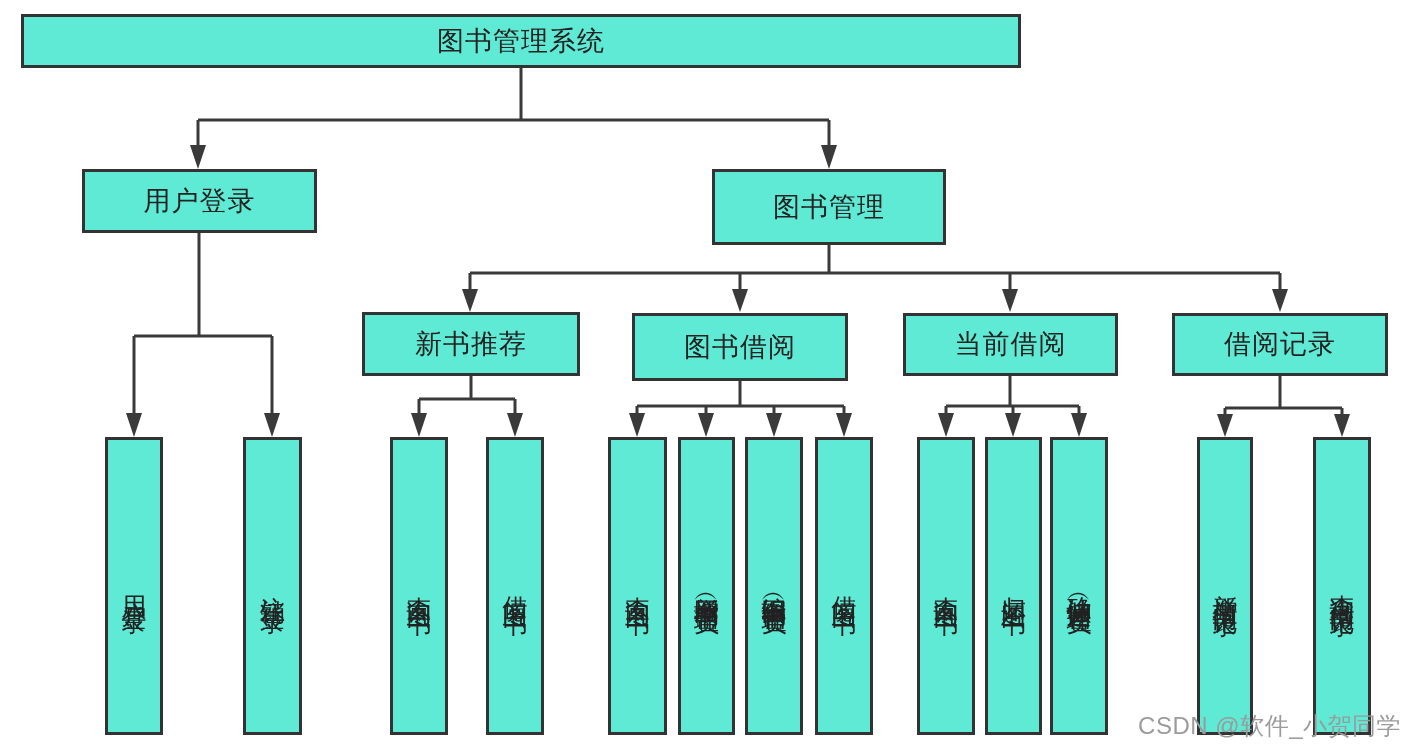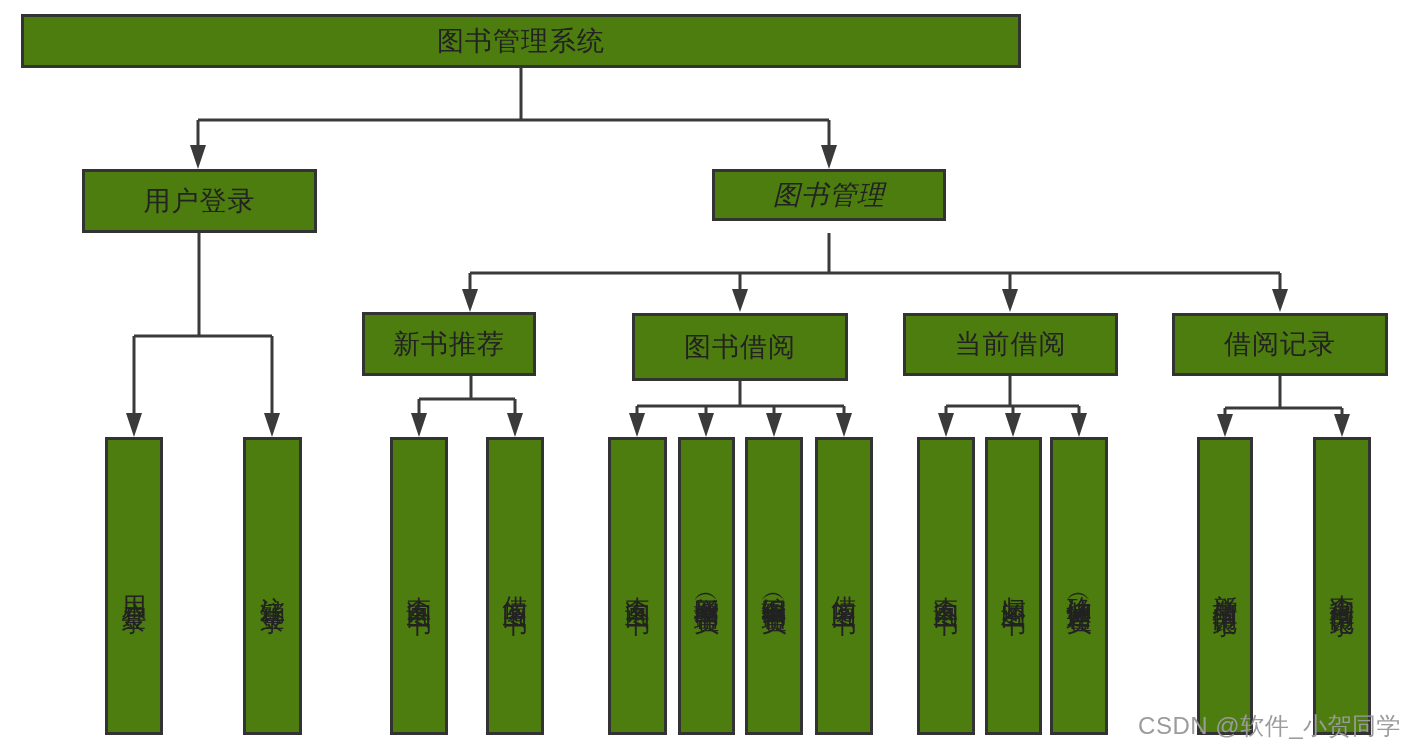--- a/index.html
+++ b/index.html
@@ -18,21 +18,21 @@
     color:var(--text);
     overflow:hidden;
   }
   .connector-layer{position:absolute;left:0;top:0;z-index:1;}
   .connector-layer path{stroke:var(--line);stroke-width:3;fill:none;}
   .connector-layer polygon{fill:var(--line);stroke:none;}
   .node{
     position:absolute;
     box-sizing:border-box;
     border:3px solid var(--border);
-    background:#4d7c0f;
+    background:#5eead4;
     display:flex;
     align-items:center;
     justify-content:center;
     z-index:2;
     text-align:center;
   }
   .h-box{
     font-size:27px;
     line-height:1;
     letter-spacing:1px;
@@ -95,23 +95,23 @@
     <polygon points="1071,413 1087,413 1079,437"></polygon>
 
     <path d="M1280 376 V408 M1225 408 H1342 M1225 408 V416 M1342 408 V416"></path>
     <polygon points="1217,414 1233,414 1225,437"></polygon>
     <polygon points="1334,414 1350,414 1342,437"></polygon>
   </svg>
 
   <div class="node h-box" style="left:21px;top:14px;width:1000px;height:54px;">图书管理系统</div>
 
   <div class="node h-box" style="left:82px;top:169px;width:235px;height:64px;">用户登录</div>
-  <div class="node h-box" style="left:712px;top:169px;width:234px;height:52px;font-style:italic;">图书管理</div>
+  <div class="node h-box" style="left:712px;top:169px;width:234px;height:76px;">图书管理</div>
 
-  <div class="node h-box" style="left:362px;top:312px;width:174px;height:64px;text-align:center;">新书推荐</div>
+  <div class="node h-box" style="left:362px;top:312px;width:218px;height:64px;text-align:center;">新书推荐</div>
   <div class="node h-box" style="left:632px;top:313px;width:216px;height:68px;">图书借阅</div>
   <div class="node h-box" style="left:903px;top:313px;width:215px;height:63px;">当前借阅</div>
   <div class="node h-box" style="left:1172px;top:313px;width:216px;height:63px;">借阅记录</div>
 
   <div class="node v-box" style="left:105px;width:58px;">用户登录</div>
   <div class="node v-box" style="left:243px;width:59px;">注销登录</div>
 
   <div class="node v-box" style="left:390px;width:58px;">查询图书</div>
   <div class="node v-box" style="left:486px;width:58px;">借阅图书</div>
 

